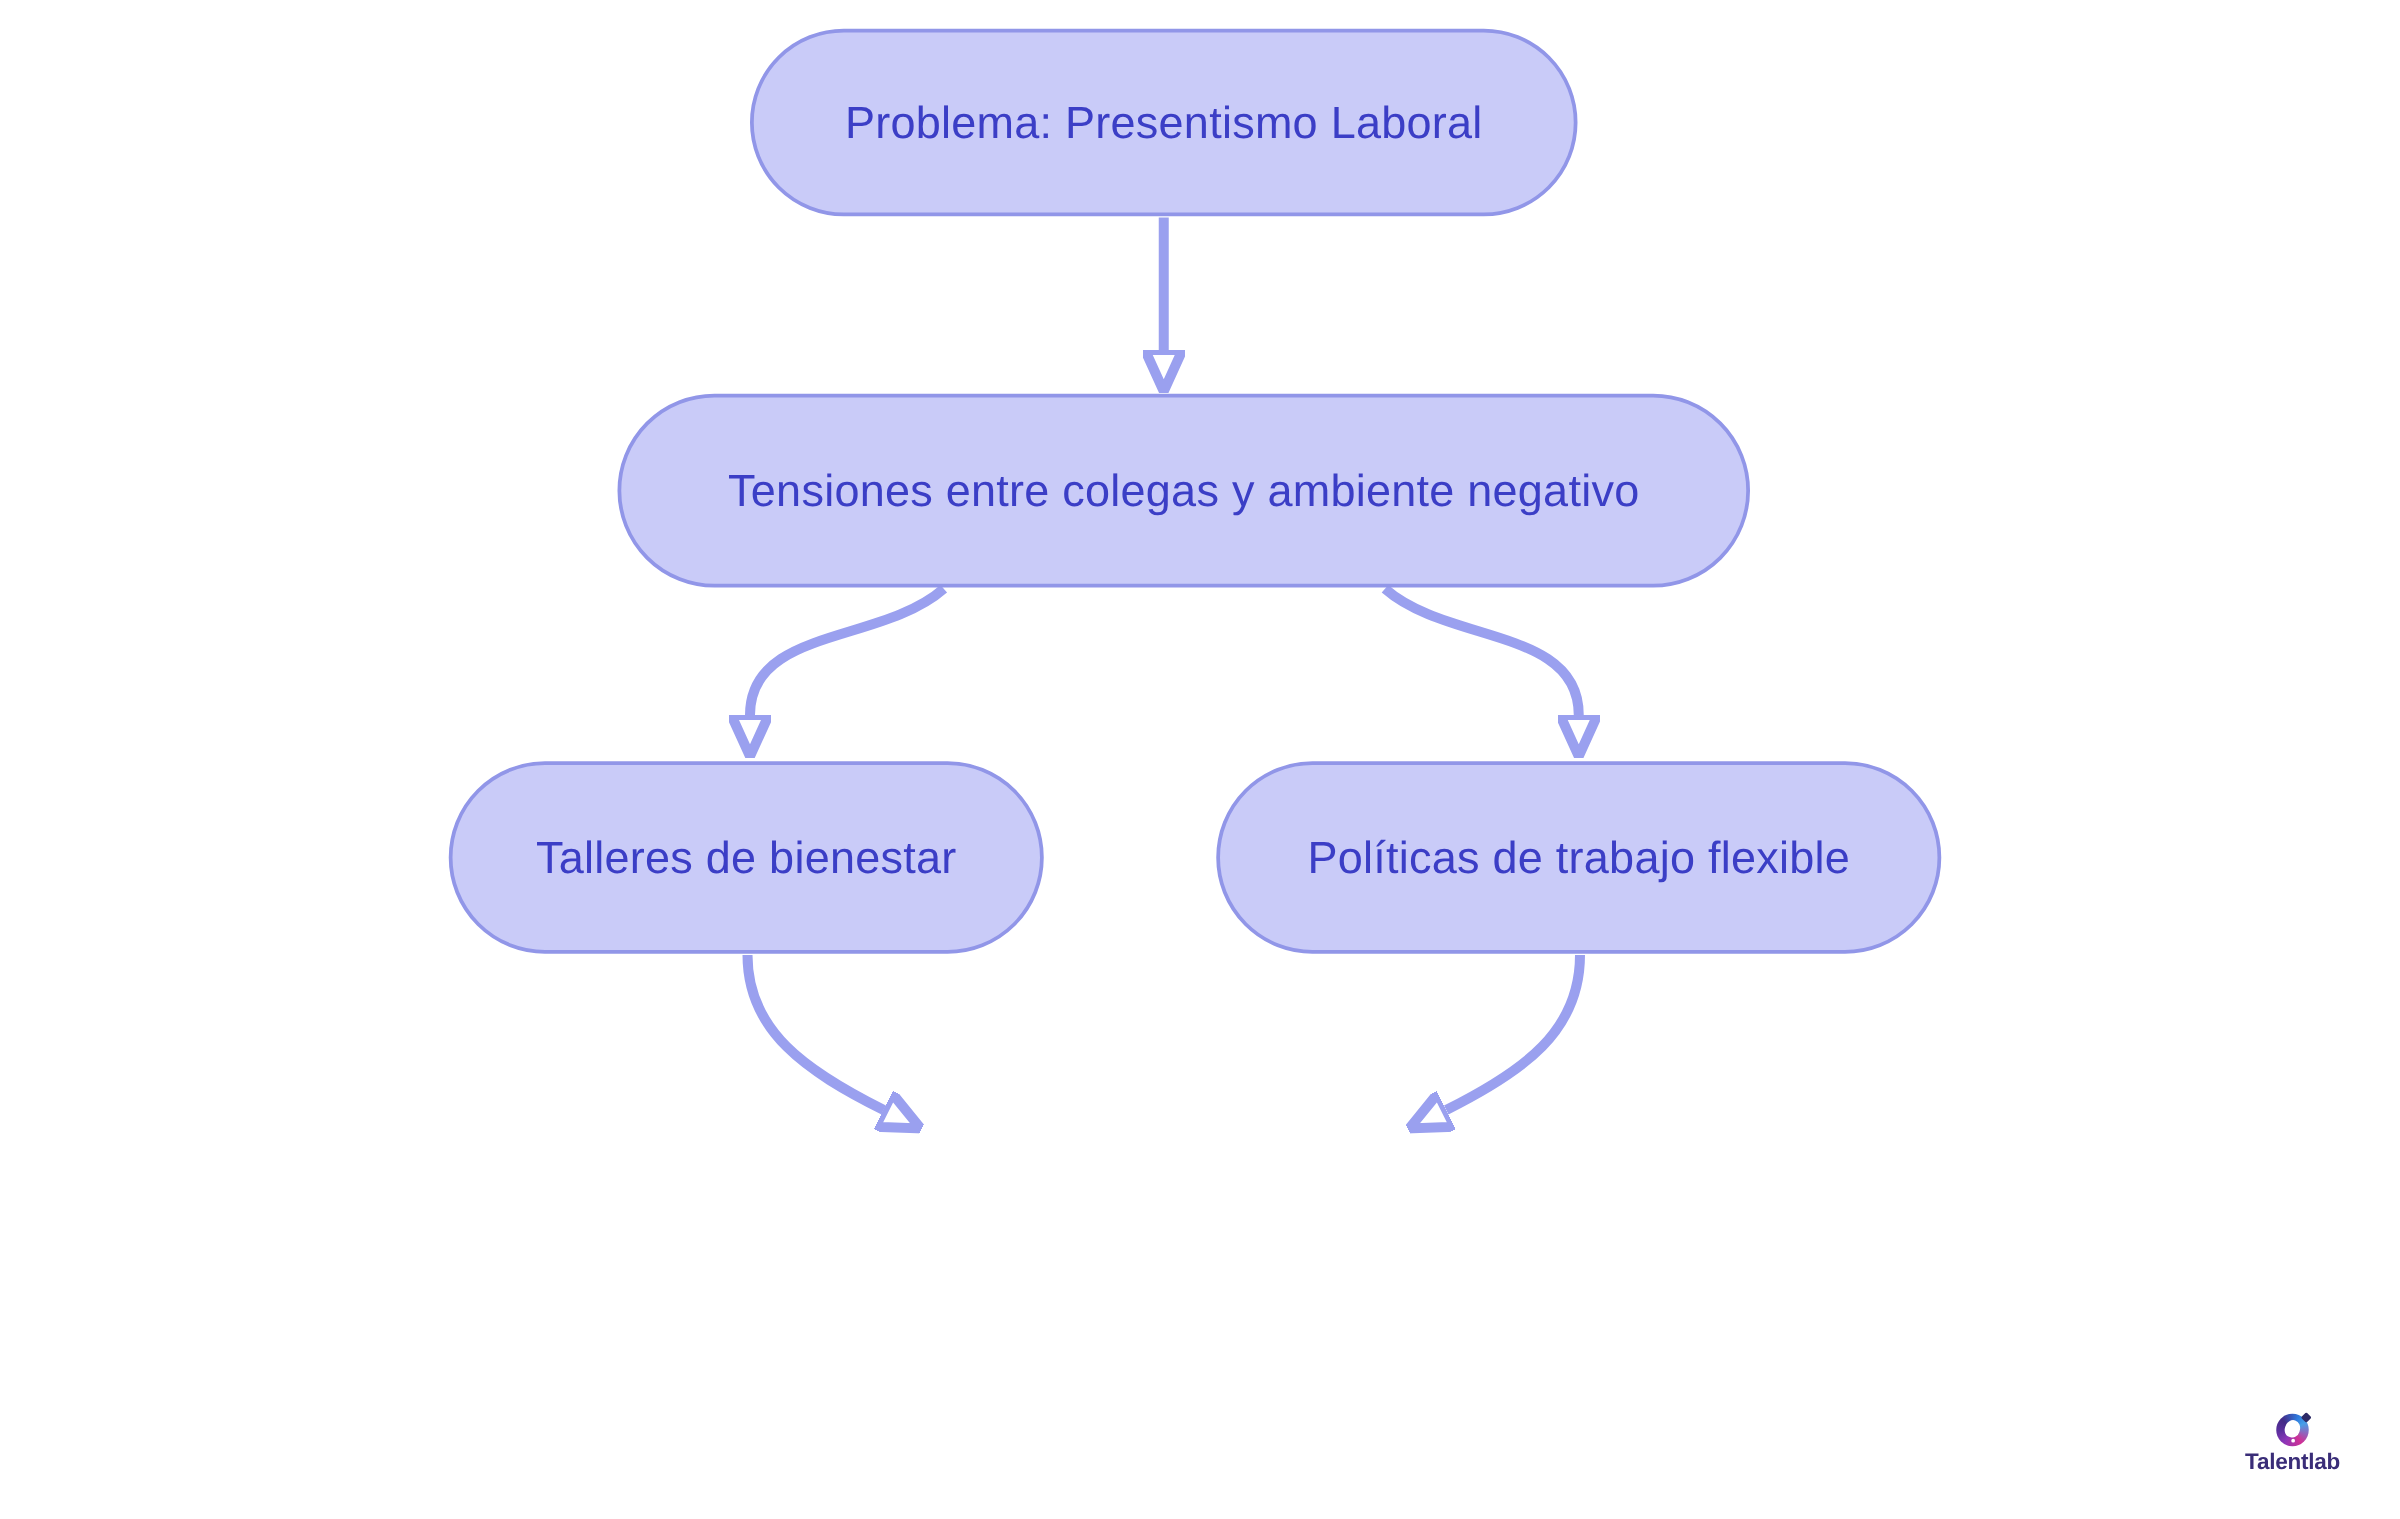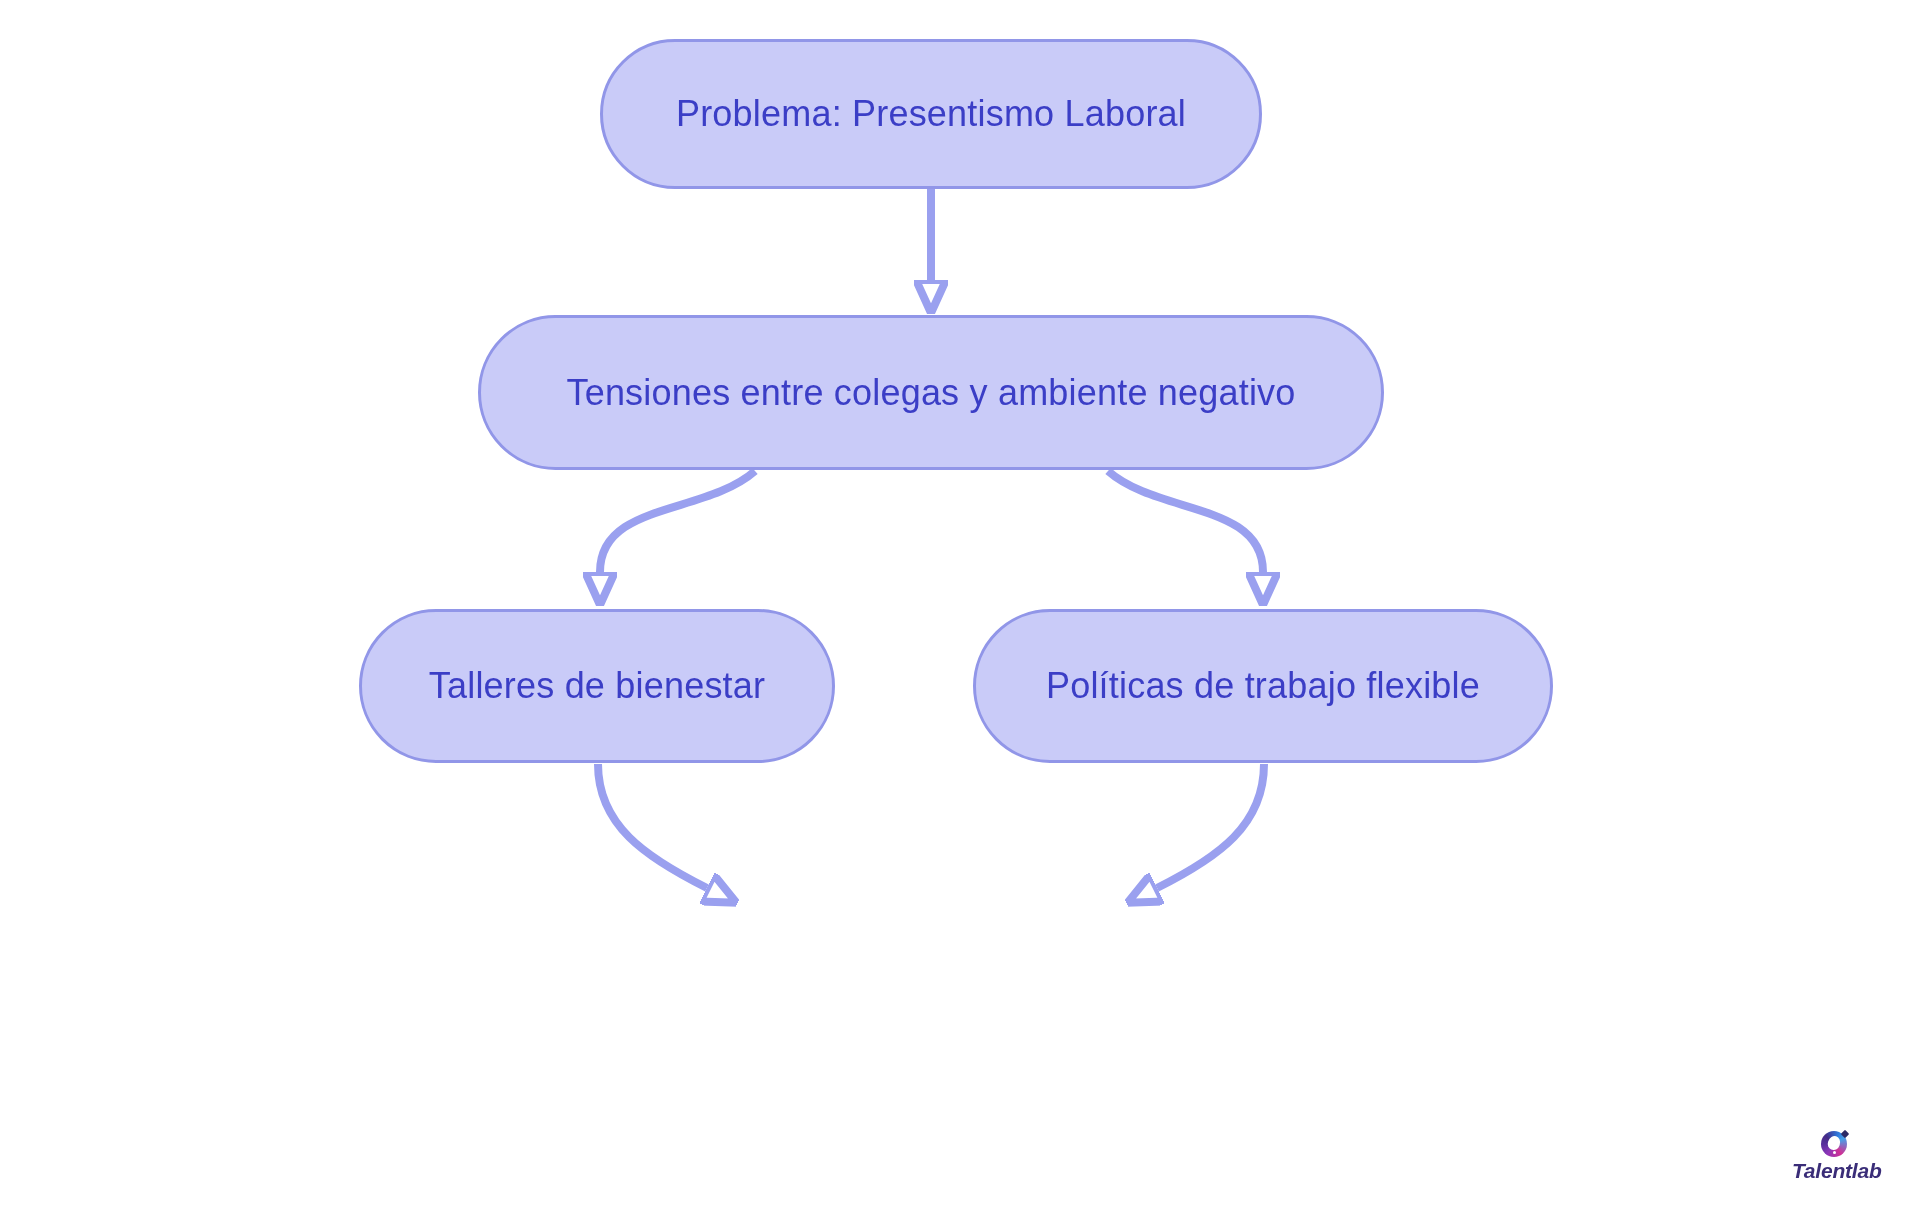--- a/index.html
+++ b/index.html
@@ -25,22 +25,22 @@
     text-align: center;
     background: #c9cbf8;
     border: 3px solid #9196e8;
     border-radius: 90px;
     color: #3b3ec6;
     font-size: 36px;
     line-height: 1.15;
     letter-spacing: 0.2px;
     padding: 0 30px;
   }
-  #node-problem  { left: 600px; top: 23px;  width: 662px; height: 150px; margin-top: 16px; }
-  #node-effect   { left: 478px; top: 315px; width: 906px; height: 155px; }
+  #node-problem  { left: 600px; top: 23px;  width: 662px; height: 150px; }
+  #node-effect   { left: 494px; top: 315px; width: 906px; height: 155px; }
   #node-sol-1    { left: 359px; top: 609px; width: 476px; height: 154px; }
   #node-sol-2    { left: 973px; top: 609px; width: 580px; height: 154px; }
   #node-outcome  { left: 478px; top: 901px; width: 906px; height: 155px; }
 
   
   svg.edges {
     position: absolute;
     left: 0; top: 0;
     width: 1920px;
     height: 1215px;
@@ -93,25 +93,24 @@
     position: absolute;
     right: -1px;
     top: 0px;
     width: 6px;
     height: 6px;
     background: #2d2a66;
     transform: rotate(45deg);
     border-radius: 1px;
   }
   .brand-name {
-    font-size: 21px;
+    font-size: 18px;
     font-weight: 800;
     color: #3a2d78;
     letter-spacing: -0.2px;
-    font-style: italic;
   }
 </style>
 </head>
 <body>
 
 <div class="canvas">
 
   <svg class="edges" viewBox="0 0 1920 1215" xmlns="http://www.w3.org/2000/svg">
     <defs>
       <marker id="arrowhead" markerUnits="userSpaceOnUse" markerWidth="34" markerHeight="34" refX="0" refY="17" orient="auto">

